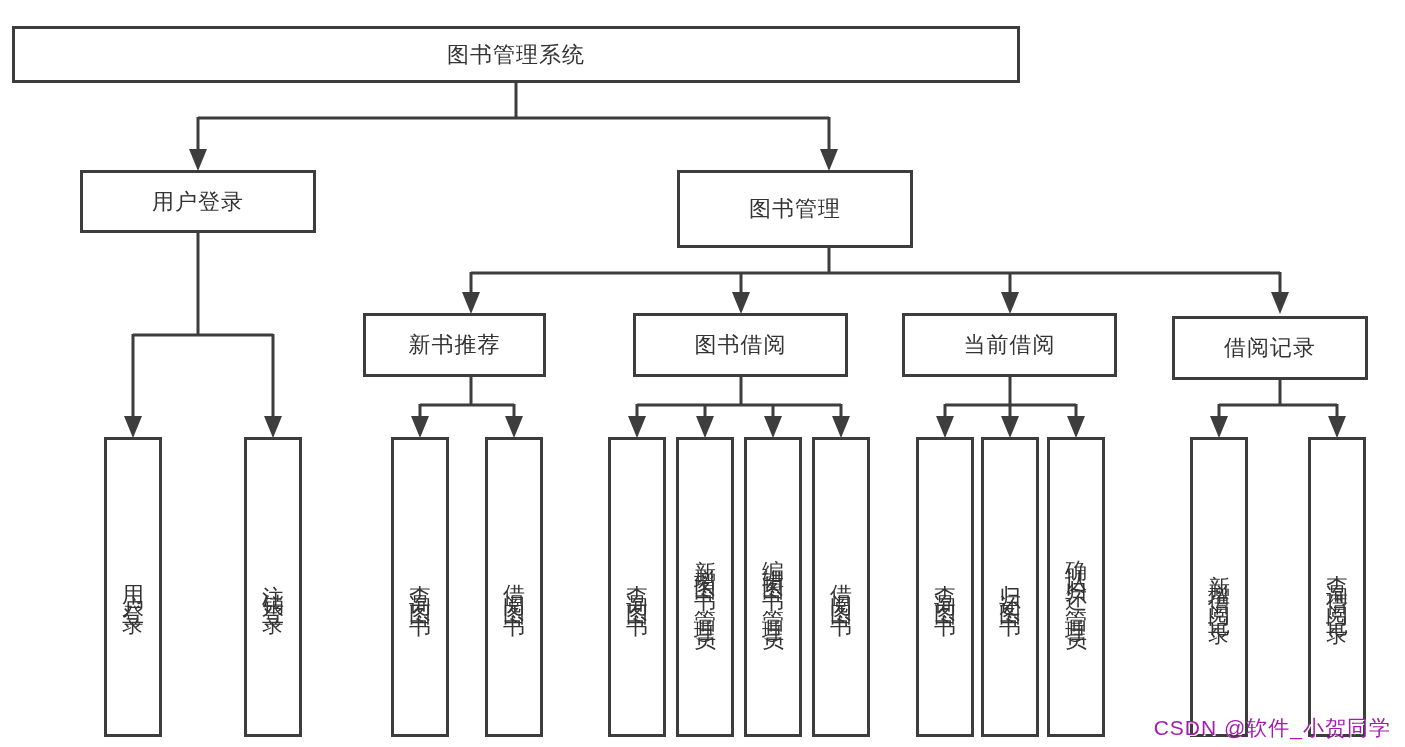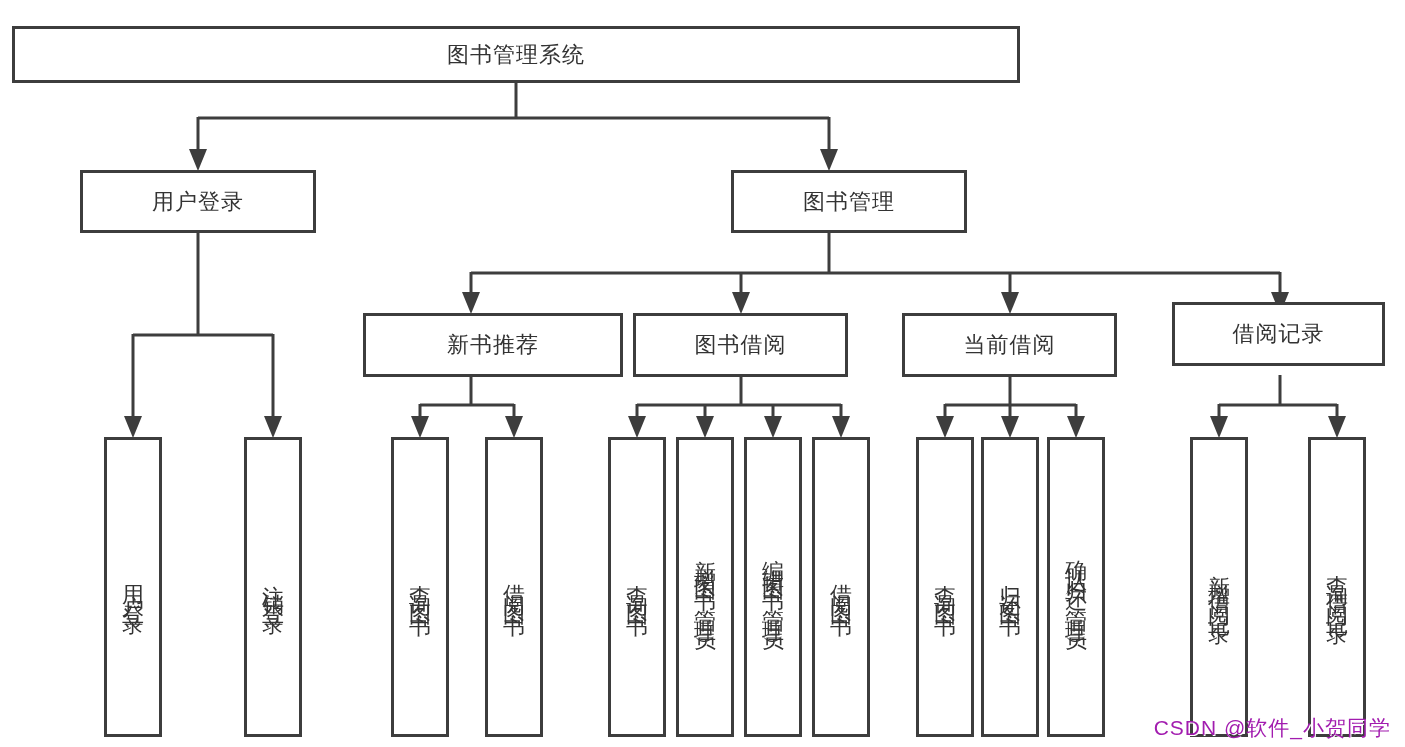--- a/index.html
+++ b/index.html
@@ -128,34 +128,34 @@
       <polygon points="1328,416 1346,416 1337,438"></polygon>
   </svg>
 
   <div class="node" style="left:12px; top:12px; width:1008px; height:57px;margin-top:14px;">
     <span>图书管理系统</span>
   </div>
 
   <div class="node" style="left:80px; top:170px; width:236px; height:63px;">
     <span>用户登录</span>
   </div>
-  <div class="node" style="left:731px; top:170px; width:236px; height:63px;">
+  <div class="node" style="left:677px; top:170px; width:236px; height:78px;">
     <span>图书管理</span>
   </div>
 
-  <div class="node" style="left:363px; top:313px; width:260px; height:64px;">
+  <div class="node" style="left:363px; top:313px; width:183px; height:64px;">
     <span>新书推荐</span>
   </div>
   <div class="node" style="left:633px; top:313px; width:215px; height:64px;">
     <span>图书借阅</span>
   </div>
   <div class="node" style="left:902px; top:313px; width:215px; height:64px;">
     <span>当前借阅</span>
   </div>
-  <div class="node" style="left:1172px; top:302px; width:213px; height:64px;">
+  <div class="node" style="left:1172px; top:316px; width:196px; height:64px;">
     <span>借阅记录</span>
   </div>
 
   <div class="node leaf" style="left:104px; top:437px; width:58px; height:300px;">
     <span>用户登录</span>
   </div>
   <div class="node leaf" style="left:244px; top:437px; width:58px; height:300px;">
     <span>注销登录</span>
   </div>
 

